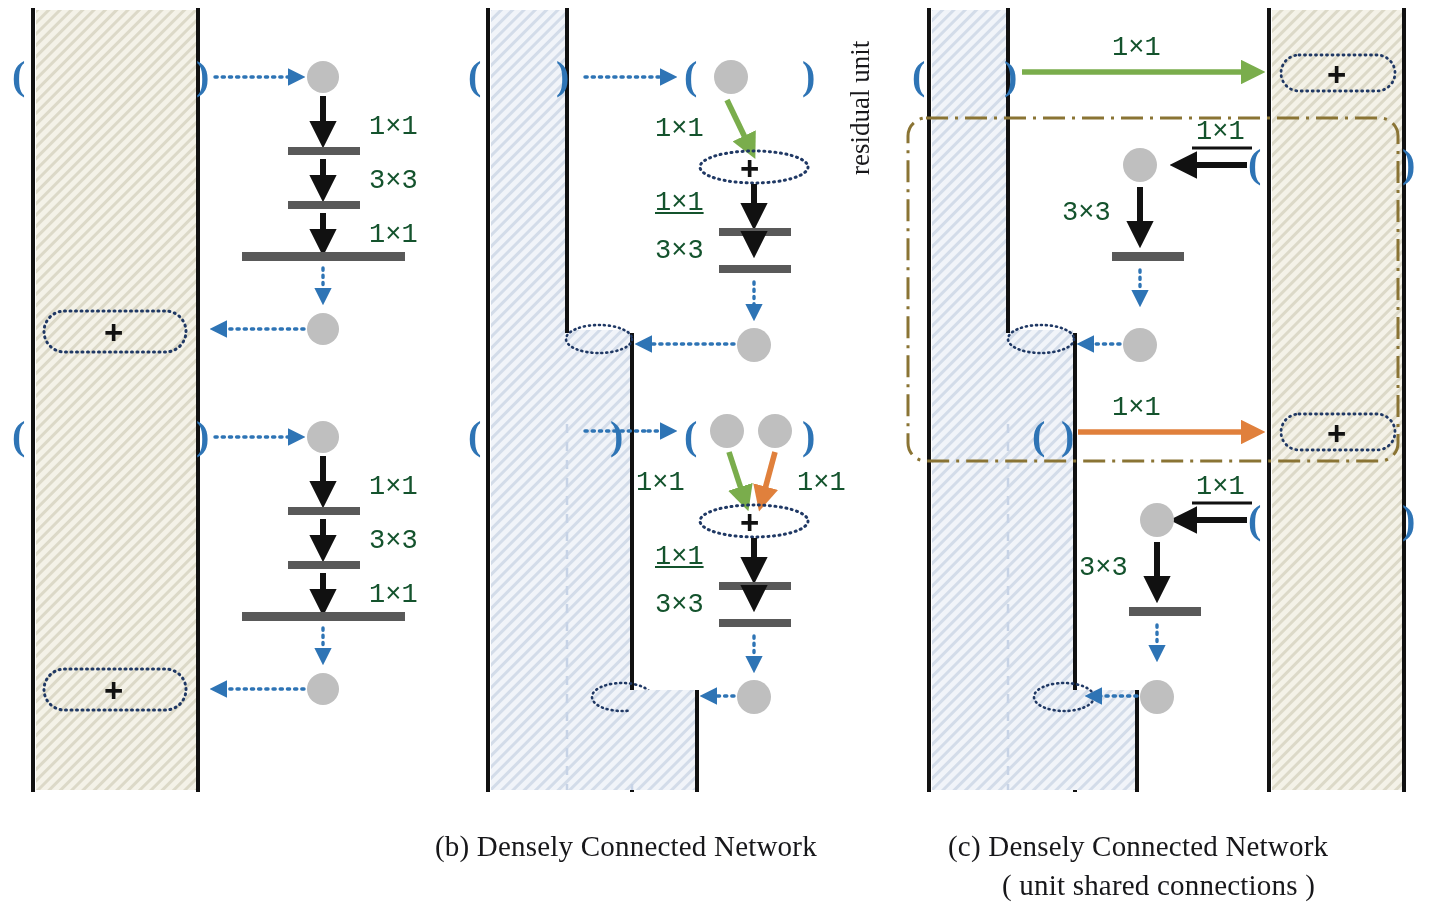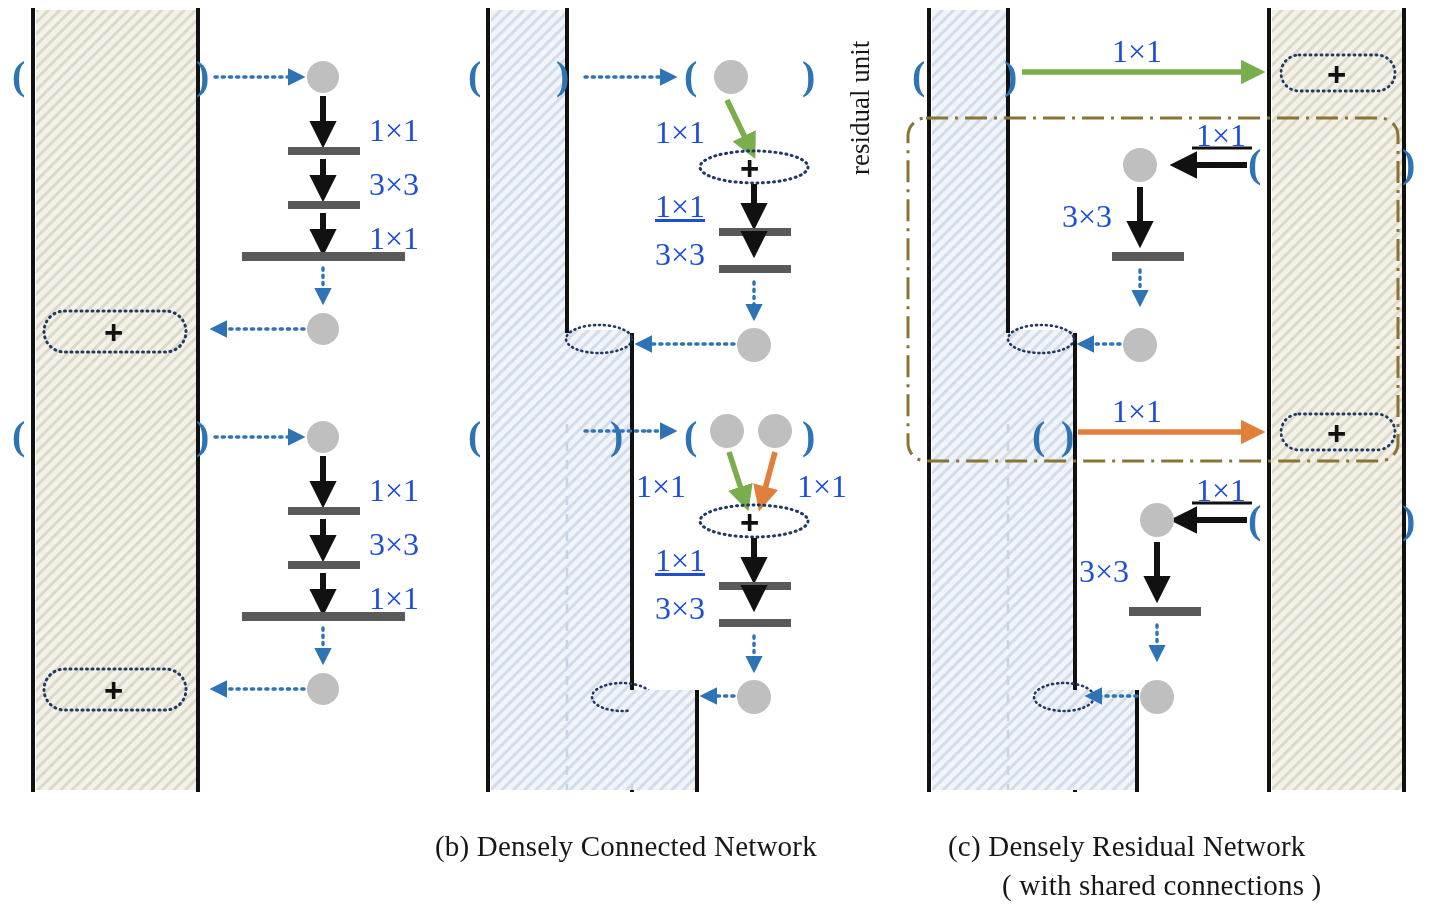--- a/index.html
+++ b/index.html
@@ -28,23 +28,23 @@
     font-family:"Liberation Serif",serif;
     font-size:27px;
     color:#17171a;
     white-space:nowrap;
     transform:rotate(-90deg);
     transform-origin:left top;
   }
 
   .klabel{
     position:absolute;
-    font-family:Liberation Serif, serif;
-    font-size:32px;
-    color:#1d4ed8;
+    font-family:Liberation Mono, monospace;
+    font-size:27px;
+    color:#14532d;
     white-space:nowrap;
   }
   .klabel.u{text-decoration:underline;text-underline-offset:2px;}
 
   .plus{
     position:absolute;
     font-family:"Liberation Sans",sans-serif;
     font-size:33px;
     font-weight:700;
     color:#111;
@@ -299,17 +299,17 @@
   <span class="klabel" style="left:1062px;top:198px;">3×3</span>
   <span class="klabel" style="left:1196px;top:472px;">1×1</span>
   <span class="klabel" style="left:1079px;top:553px;">3×3</span>
 
   <span class="plus" style="left:1327px;top:56px;">+</span>
   <span class="plus" style="left:1327px;top:415px;">+</span>
 
   <span class="vlabel">residual unit</span>
 
   <span class="caption cap-b">(b) Densely Connected Network</span>
-  <span class="caption cap-c">(c) Densely Residual Network</span>
-  <span class="caption cap-c2">( with shared connections )</span>
+  <span class="caption cap-c">(c) Densely Connected Network</span>
+  <span class="caption cap-c2">( unit shared connections )</span>
 
 
 </div>
 
 </body></html>

